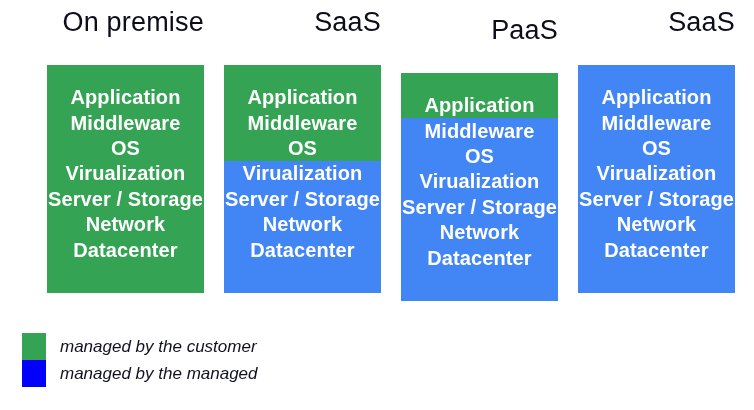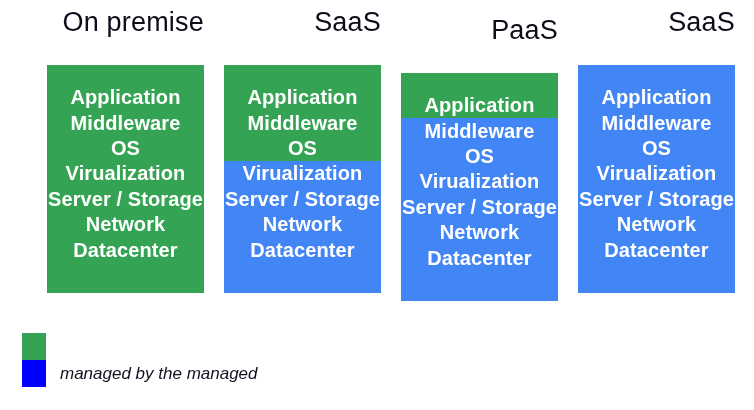--- a/index.html
+++ b/index.html
@@ -161,18 +161,19 @@
         <div class="layer" style="background: rgb(66, 133, 244);">Network</div>
         <div class="layer" style="background: rgb(66, 133, 244);">Datacenter</div>
         <div class="pad-bottom" style="background: rgb(66, 133, 244);"></div>
       </div>
     </div>
   </div>
 
 <div id="legend">
     <div class="legend-row">
       <div class="legend-swatch" style="background: rgb(52, 163, 83);"></div>
+      <div class="legend-label">managed by the customer</div>
     </div>
     <div class="legend-row">
       <div class="legend-swatch" style="background: rgb(0, 0, 255);"></div>
       <div class="legend-label">managed by the managed</div>
     </div>
   </div>
 
 </body></html>

